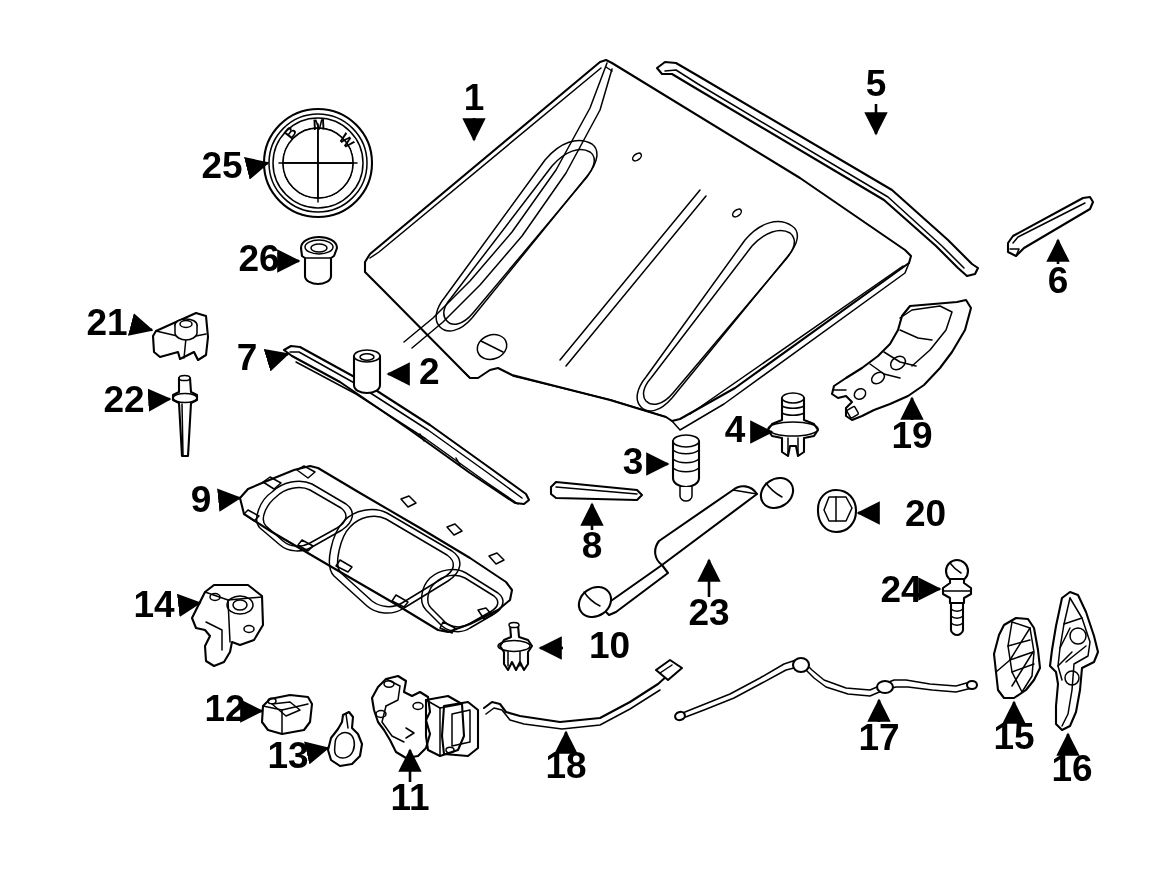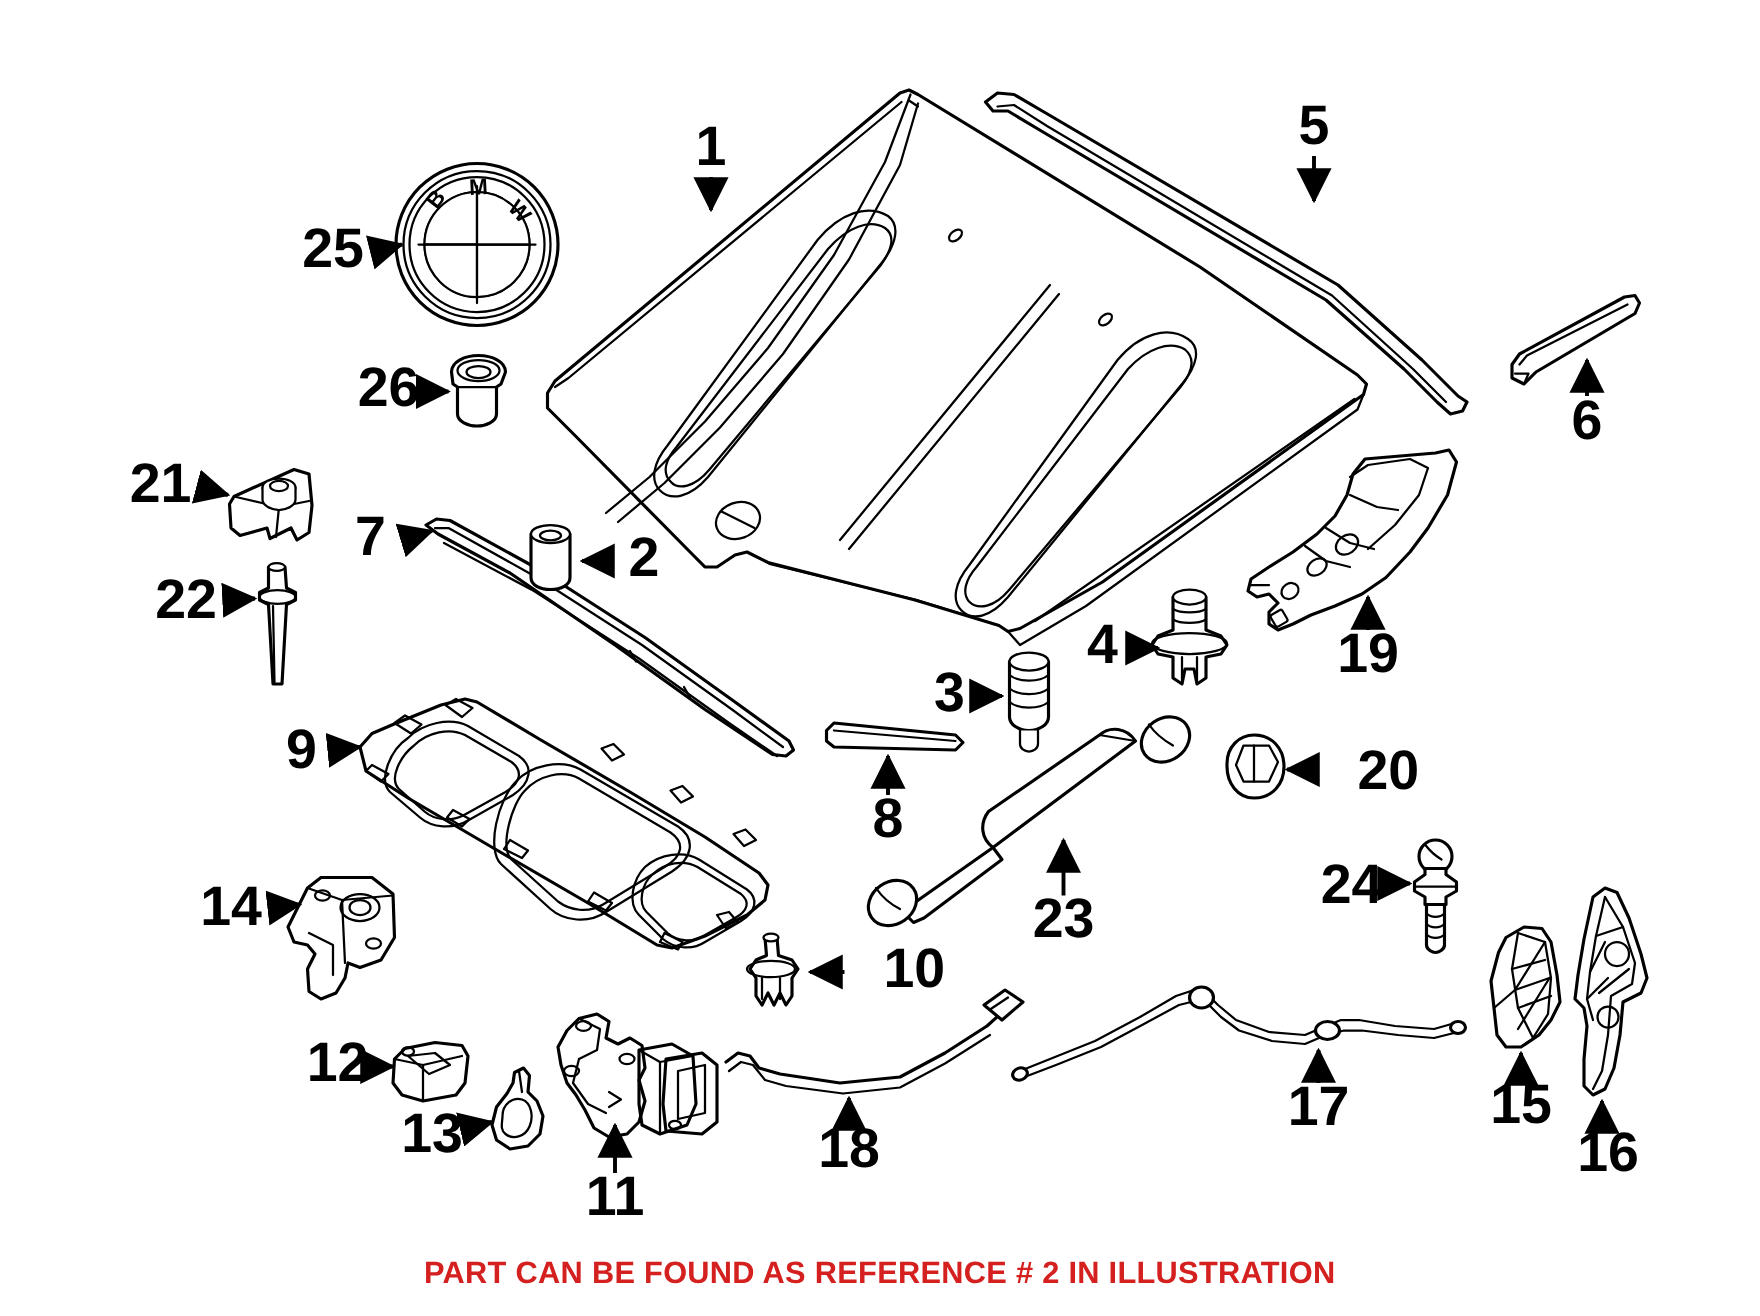--- a/index.html
+++ b/index.html
@@ -610,15 +610,14 @@
       </g>
 
       <g>
         <path class="leader" d="M285,261 L299,261" marker-end="url(#ah)"></path>
         <text class="callout-num" x="259" y="261" text-anchor="middle">26</text>
       </g>
 
     </g>
   </svg>
 
-  <div id="footer-note">PART CAN BE FOUND AS REFERENCE # 2 IN ILLUSTRATION</div>
 
 </div>
 
 </body></html>

